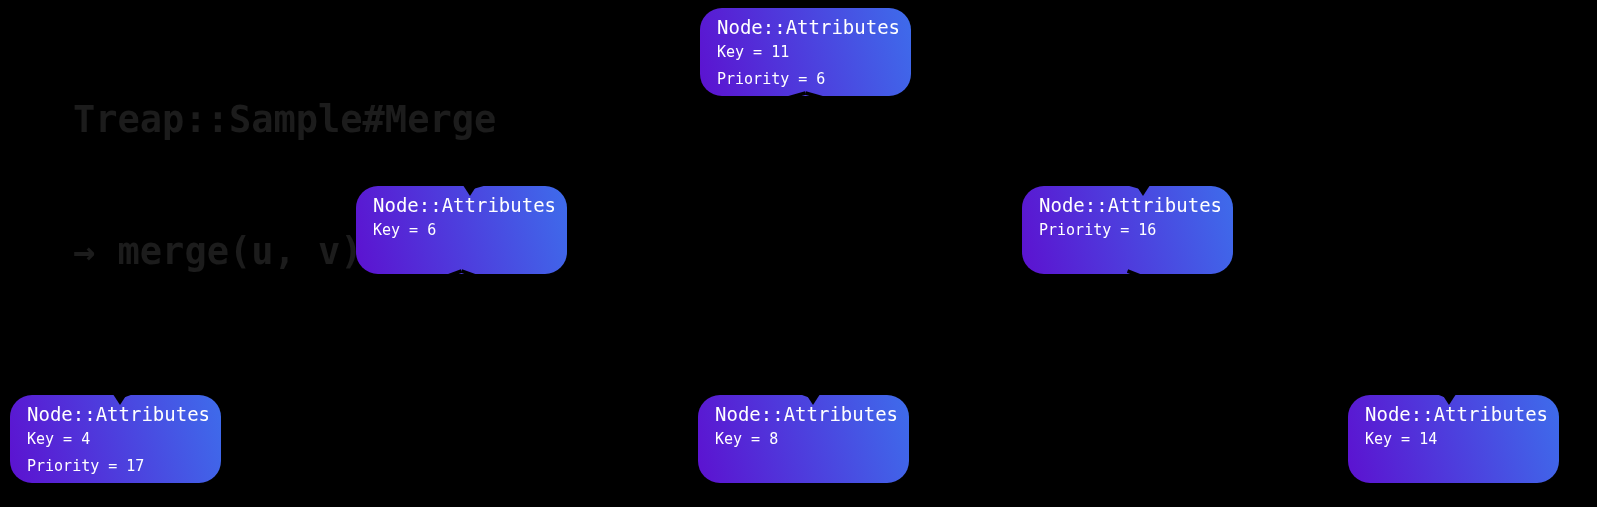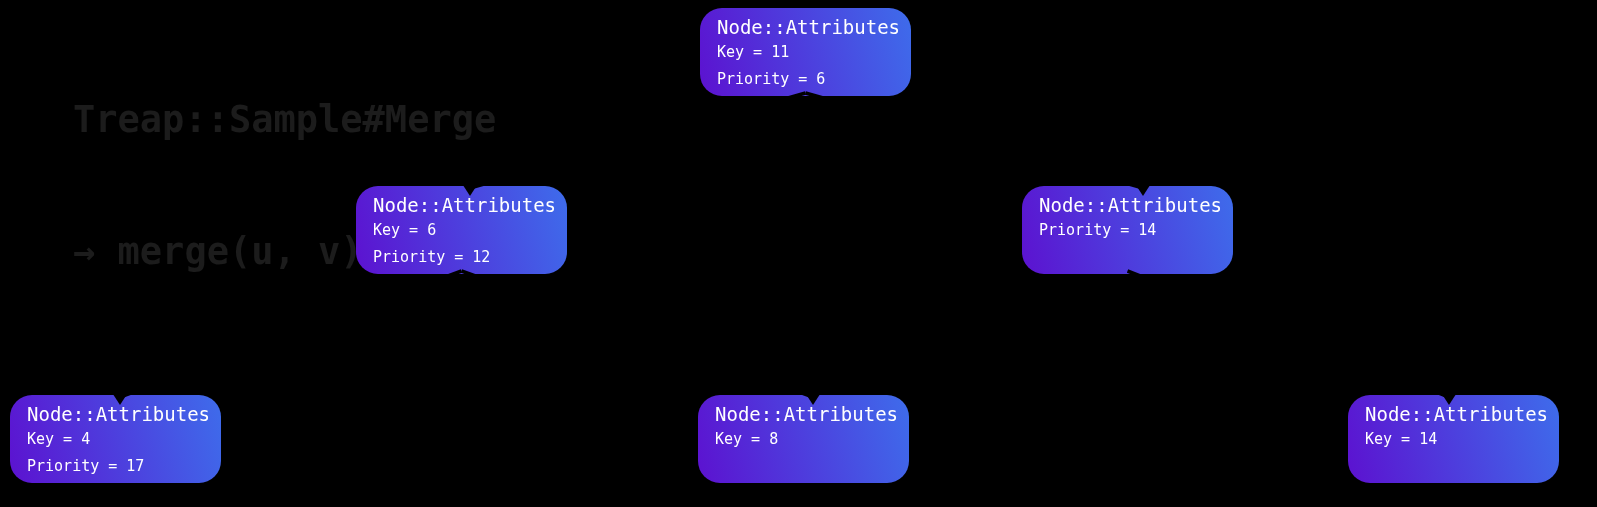--- a/index.html
+++ b/index.html
@@ -68,25 +68,24 @@
   </div>
   <div class="nodes-layer">
       <div class="treap-node" style="left: 700px; top: 8px; width: 211px; height: 88px; background: linear-gradient(75deg, rgb(92, 18, 208) 0%, rgb(62, 108, 235) 100%); color: rgb(255, 255, 255);">
         <div class="node-header">Node::Attributes</div>
         <div class="node-line">Key = 11</div>
         <div class="node-line">Priority = 6</div>
       </div>
       <div class="treap-node" style="left: 356px; top: 186px; width: 211px; height: 88px; background: linear-gradient(75deg, rgb(92, 18, 208) 0%, rgb(62, 108, 235) 100%); color: rgb(255, 255, 255);">
         <div class="node-header">Node::Attributes</div>
         <div class="node-line">Key = 6</div>
-        <div class="node-line">Priority = 12</div>
       </div>
       <div class="treap-node" style="left: 1022px; top: 186px; width: 211px; height: 88px; background: linear-gradient(75deg, rgb(92, 18, 208) 0%, rgb(62, 108, 235) 100%); color: rgb(255, 255, 255);">
         <div class="node-header">Node::Attributes</div>
-        <div class="node-line">Priority = 14</div>
+        <div class="node-line">Priority = 16</div>
       </div>
       <div class="treap-node" style="left: 10px; top: 395px; width: 211px; height: 88px; background: linear-gradient(75deg, rgb(92, 18, 208) 0%, rgb(62, 108, 235) 100%); color: rgb(255, 255, 255);">
         <div class="node-header">Node::Attributes</div>
         <div class="node-line">Key = 4</div>
         <div class="node-line">Priority = 17</div>
       </div>
       <div class="treap-node" style="left: 698px; top: 395px; width: 211px; height: 88px; background: linear-gradient(75deg, rgb(92, 18, 208) 0%, rgb(62, 108, 235) 100%); color: rgb(255, 255, 255);">
         <div class="node-header">Node::Attributes</div>
         <div class="node-line">Key = 8</div>
       </div>

